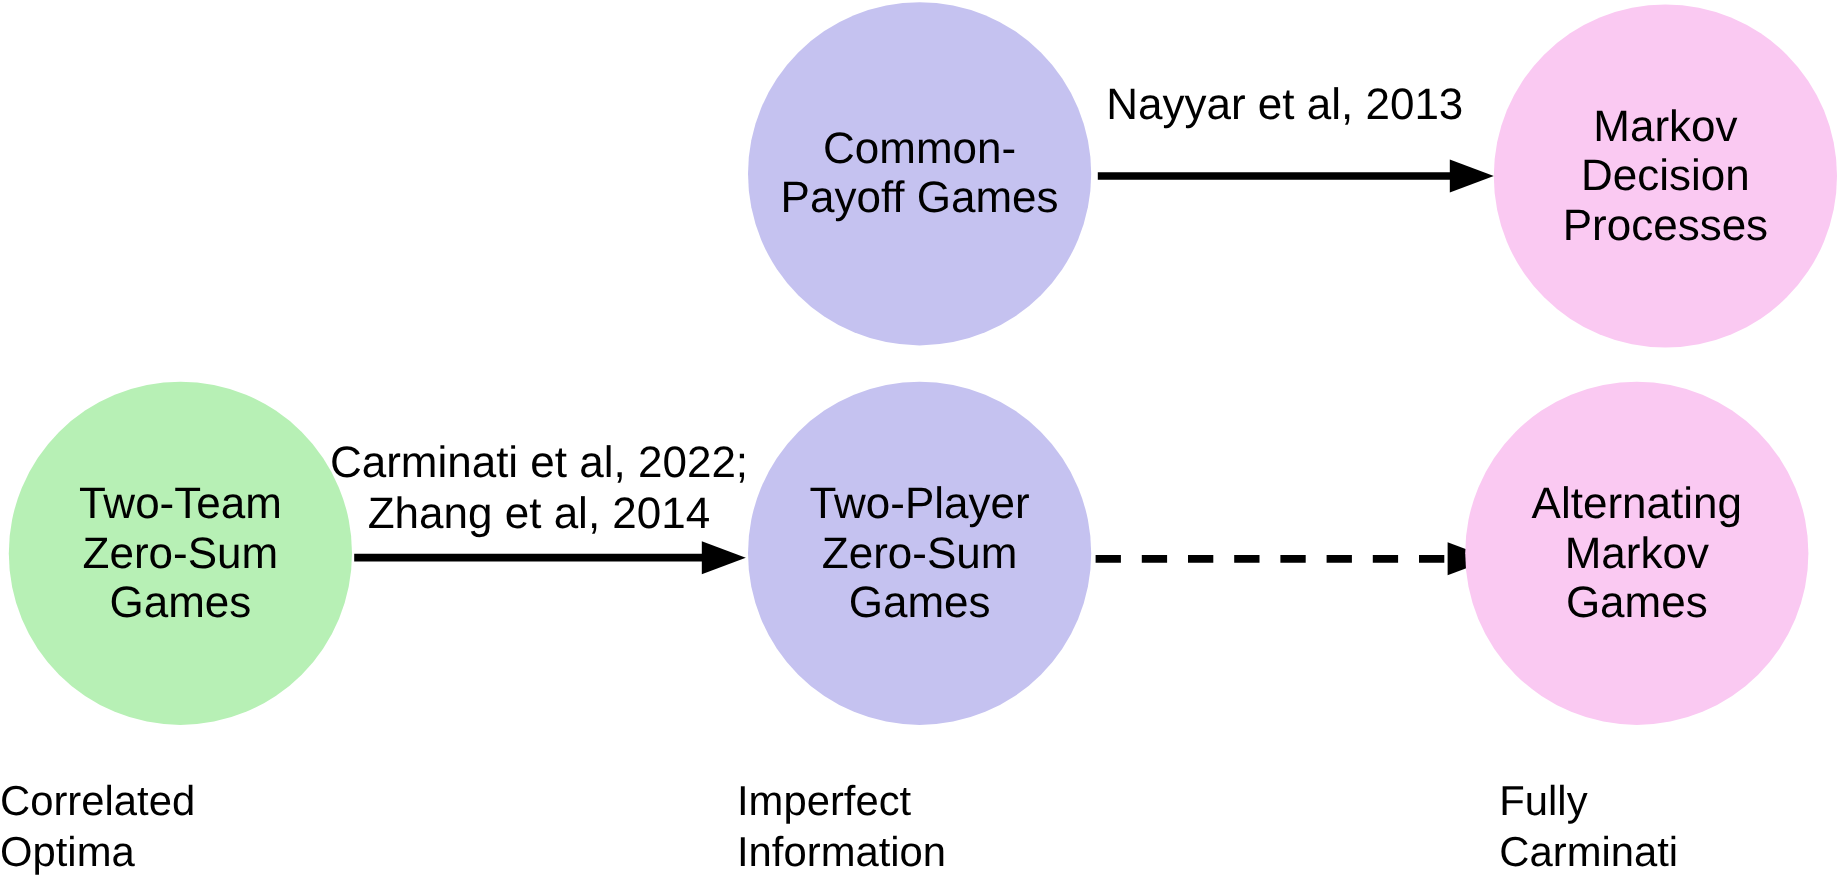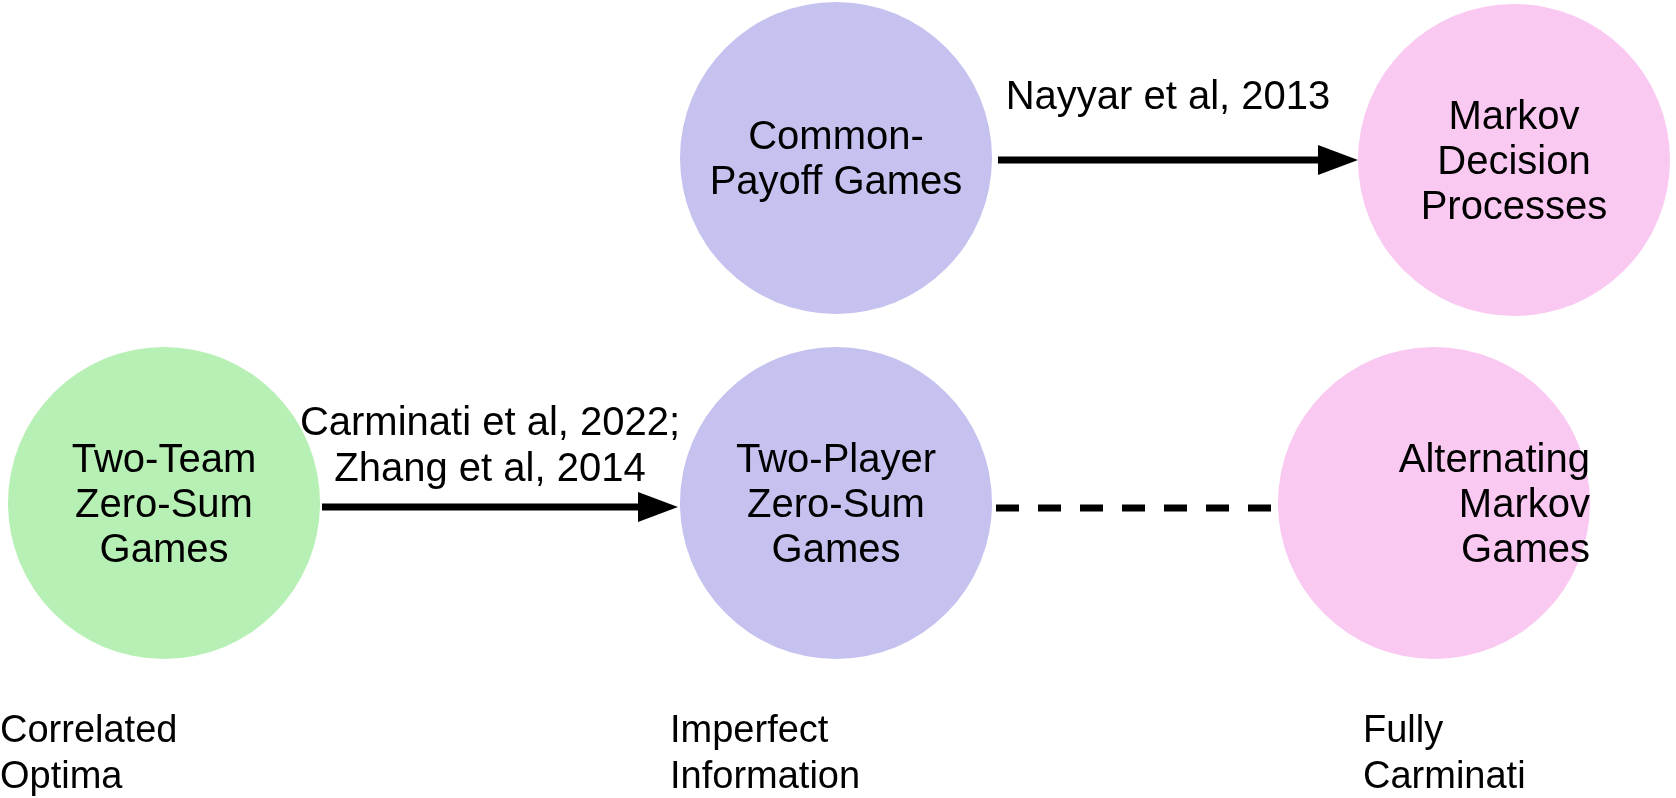--- a/index.html
+++ b/index.html
@@ -26,21 +26,21 @@
     align-items: center;
     justify-content: center;
     text-align: center;
     font-size: 40px;
     line-height: 45px;
   }
   #node-common-payoff   { left: 680px;  top: 2px;   }
   #node-mdp             { left: 1358px; top: 4px;   }
   #node-two-team        { left: 8px;    top: 347px; }
   #node-two-player      { left: 680px;  top: 347px; }
-  #node-alternating     { left: 1278px; top: 347px; align-items: flex-end; }
+  #node-alternating     { left: 1332px; top: 347px; }
 
   .arrows {
     position: absolute;
     left: 0;
     top: 0;
     pointer-events: none;
   }
 
   .edge-label {
     position: absolute;

